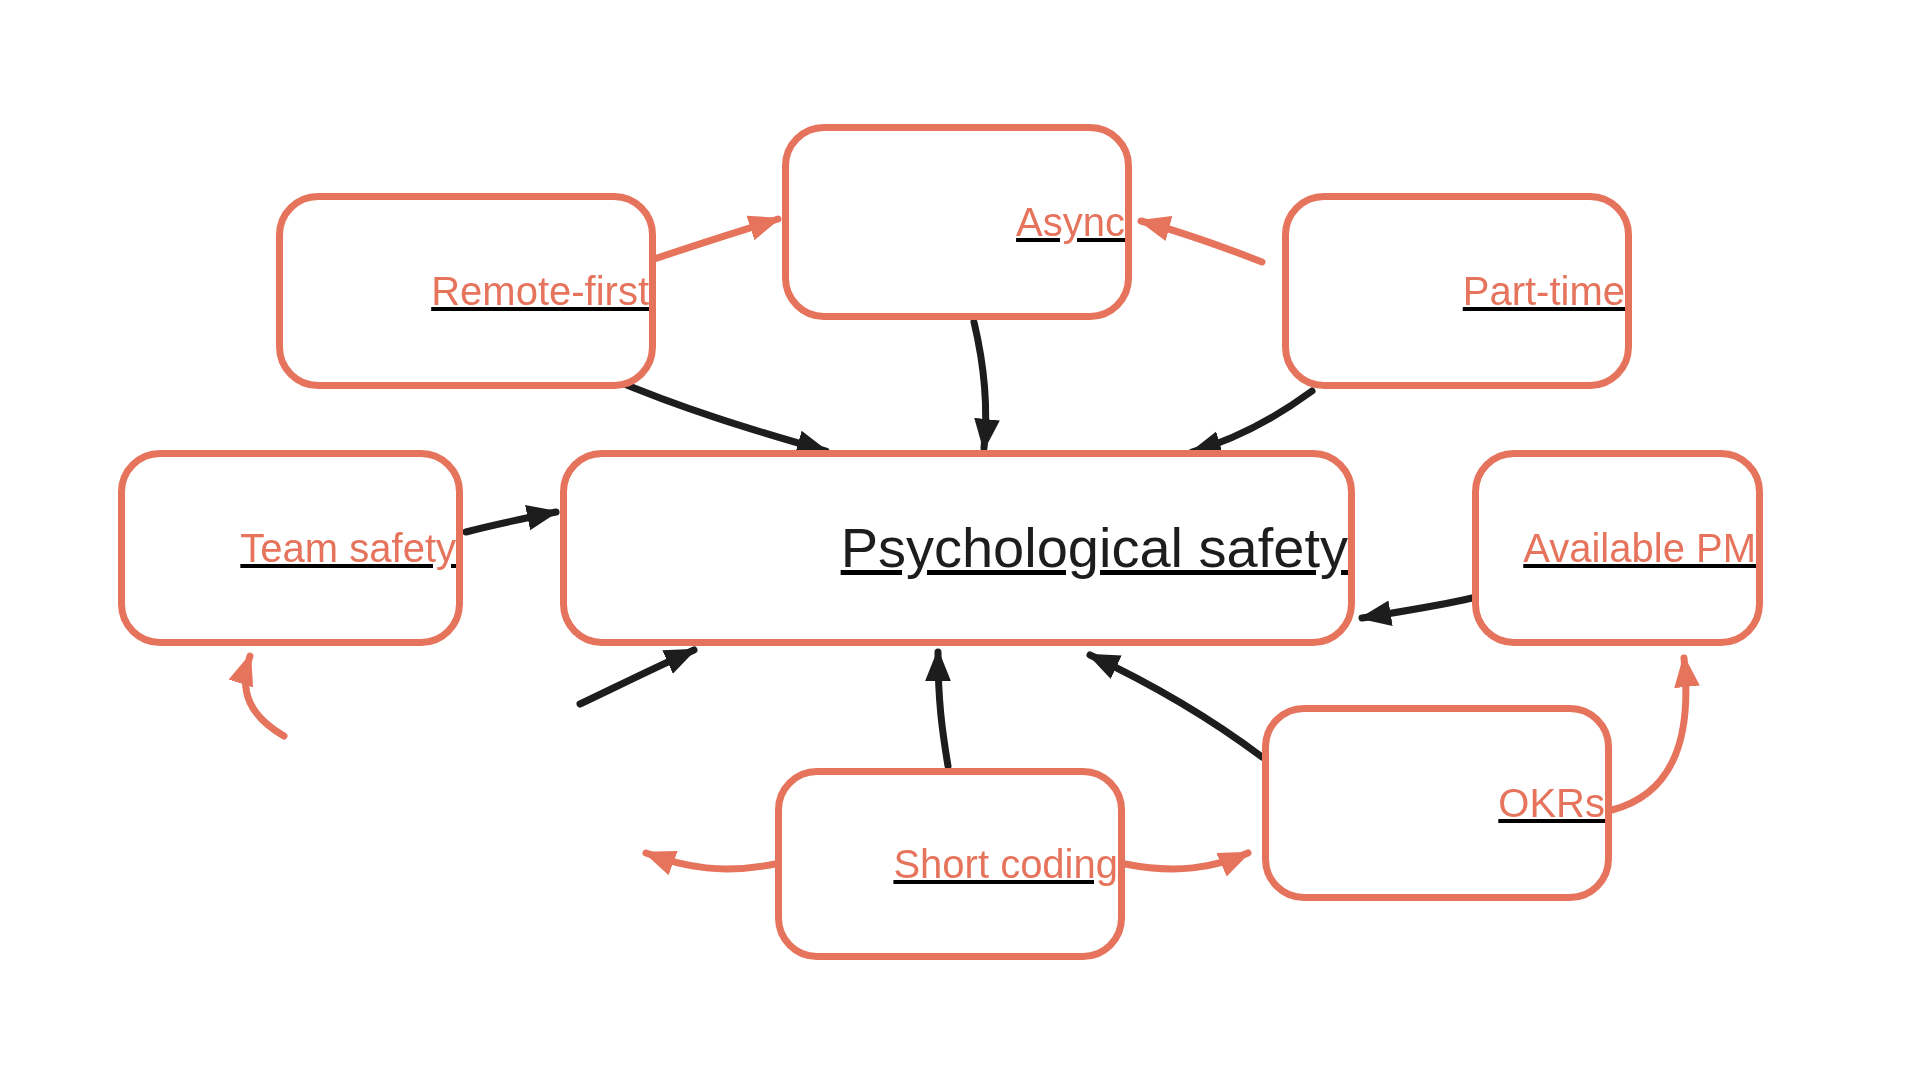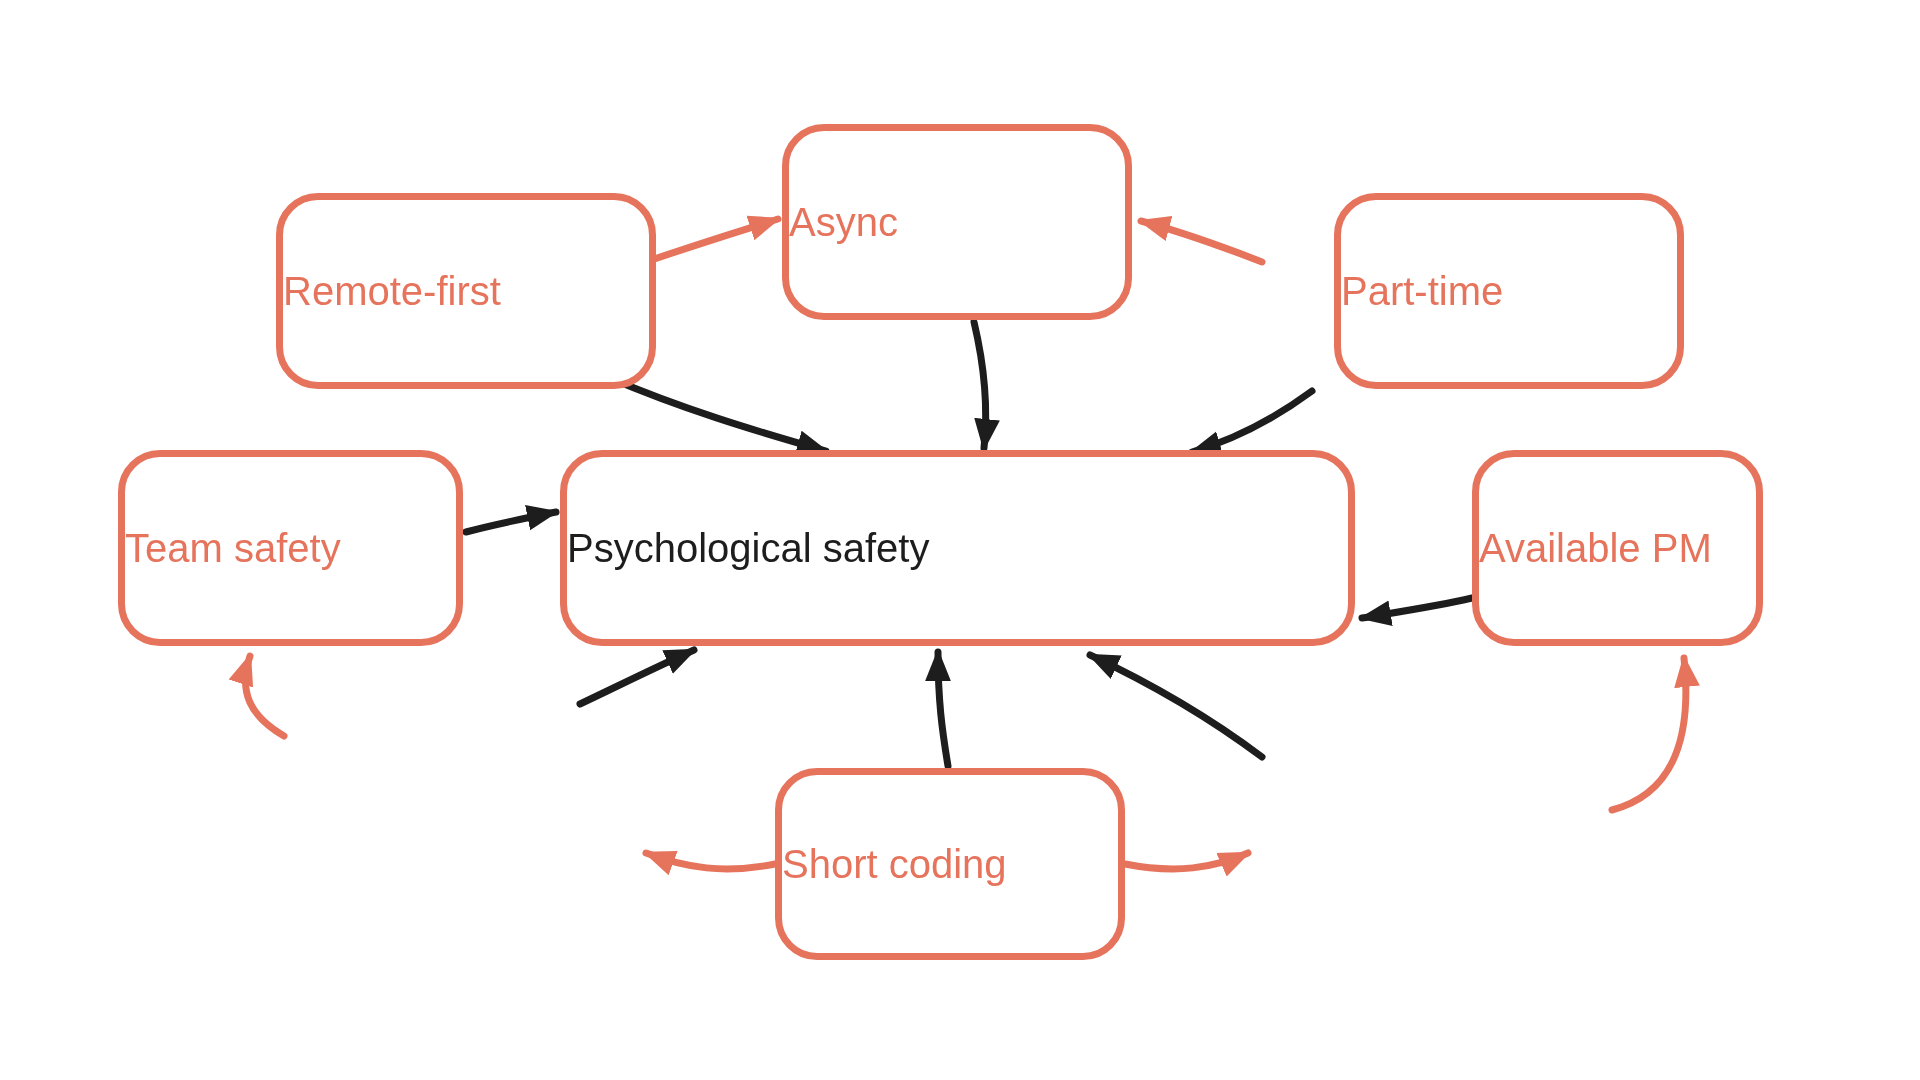--- a/index.html
+++ b/index.html
@@ -32,31 +32,32 @@
   .ah-accent   { fill: var(--accent, #e6735c); }
   .ah-ink      { fill: var(--ink, #1d1d1d); }
   .node {
     position: absolute;
     box-sizing: border-box;
     background: #ffffff;
     border: 7px solid var(--accent, #e6735c);
     border-radius: 42px;
     display: flex;
     align-items: center;
-    justify-content: flex-start;
+    justify-content: flex-end;
     text-align: center;
+    text-decoration: underline;
   }
   .node-label {
     font-size: 40px;
     line-height: 1.1;
     color: var(--accent, #e6735c);
     white-space: nowrap;
   }
   .node.center .node-label {
-    font-size: 40px;
+    font-size: 56px;
     color: var(--ink, #1d1d1d);
   }
 </style>
 </head>
 <body>
 
 <div class="canvas">
 
   <svg class="edges" viewBox="0 0 1920 1080" xmlns="http://www.w3.org/2000/svg">
     <defs>
@@ -86,35 +87,38 @@
   </svg>
 
   <div class="node" style="left:276px; top:193px; width:380px; height:196px;">
     <span class="node-label">Remote-first</span>
   </div>
 
   <div class="node" style="left:782px; top:124px; width:350px; height:196px;">
     <span class="node-label">Async</span>
   </div>
 
-  <div class="node" style="left:1334px; top:193px; width:350px; height:196px;">
+  <div class="node" style="left:1282px; top:193px; width:350px; height:196px;">
     <span class="node-label">Part-time</span>
   </div>
 
   <div class="node" style="left:118px; top:450px; width:345px; height:196px;">
     <span class="node-label">Team safety</span>
   </div>
 
   <div class="node center" style="left:560px; top:450px; width:795px; height:196px;">
     <span class="node-label">Psychological safety</span>
   </div>
 
   <div class="node" style="left:1472px; top:450px; width:291px; height:196px;">
     <span class="node-label">Available PM</span>
   </div>
 
 
   <div class="node" style="left:775px; top:768px; width:350px; height:192px;">
     <span class="node-label">Short coding</span>
   </div>
 
+  <div class="node" style="left:1262px; top:705px; width:350px; height:196px;">
+    <span class="node-label">OKRs</span>
+  </div>
 
 </div>
 
 </body></html>

